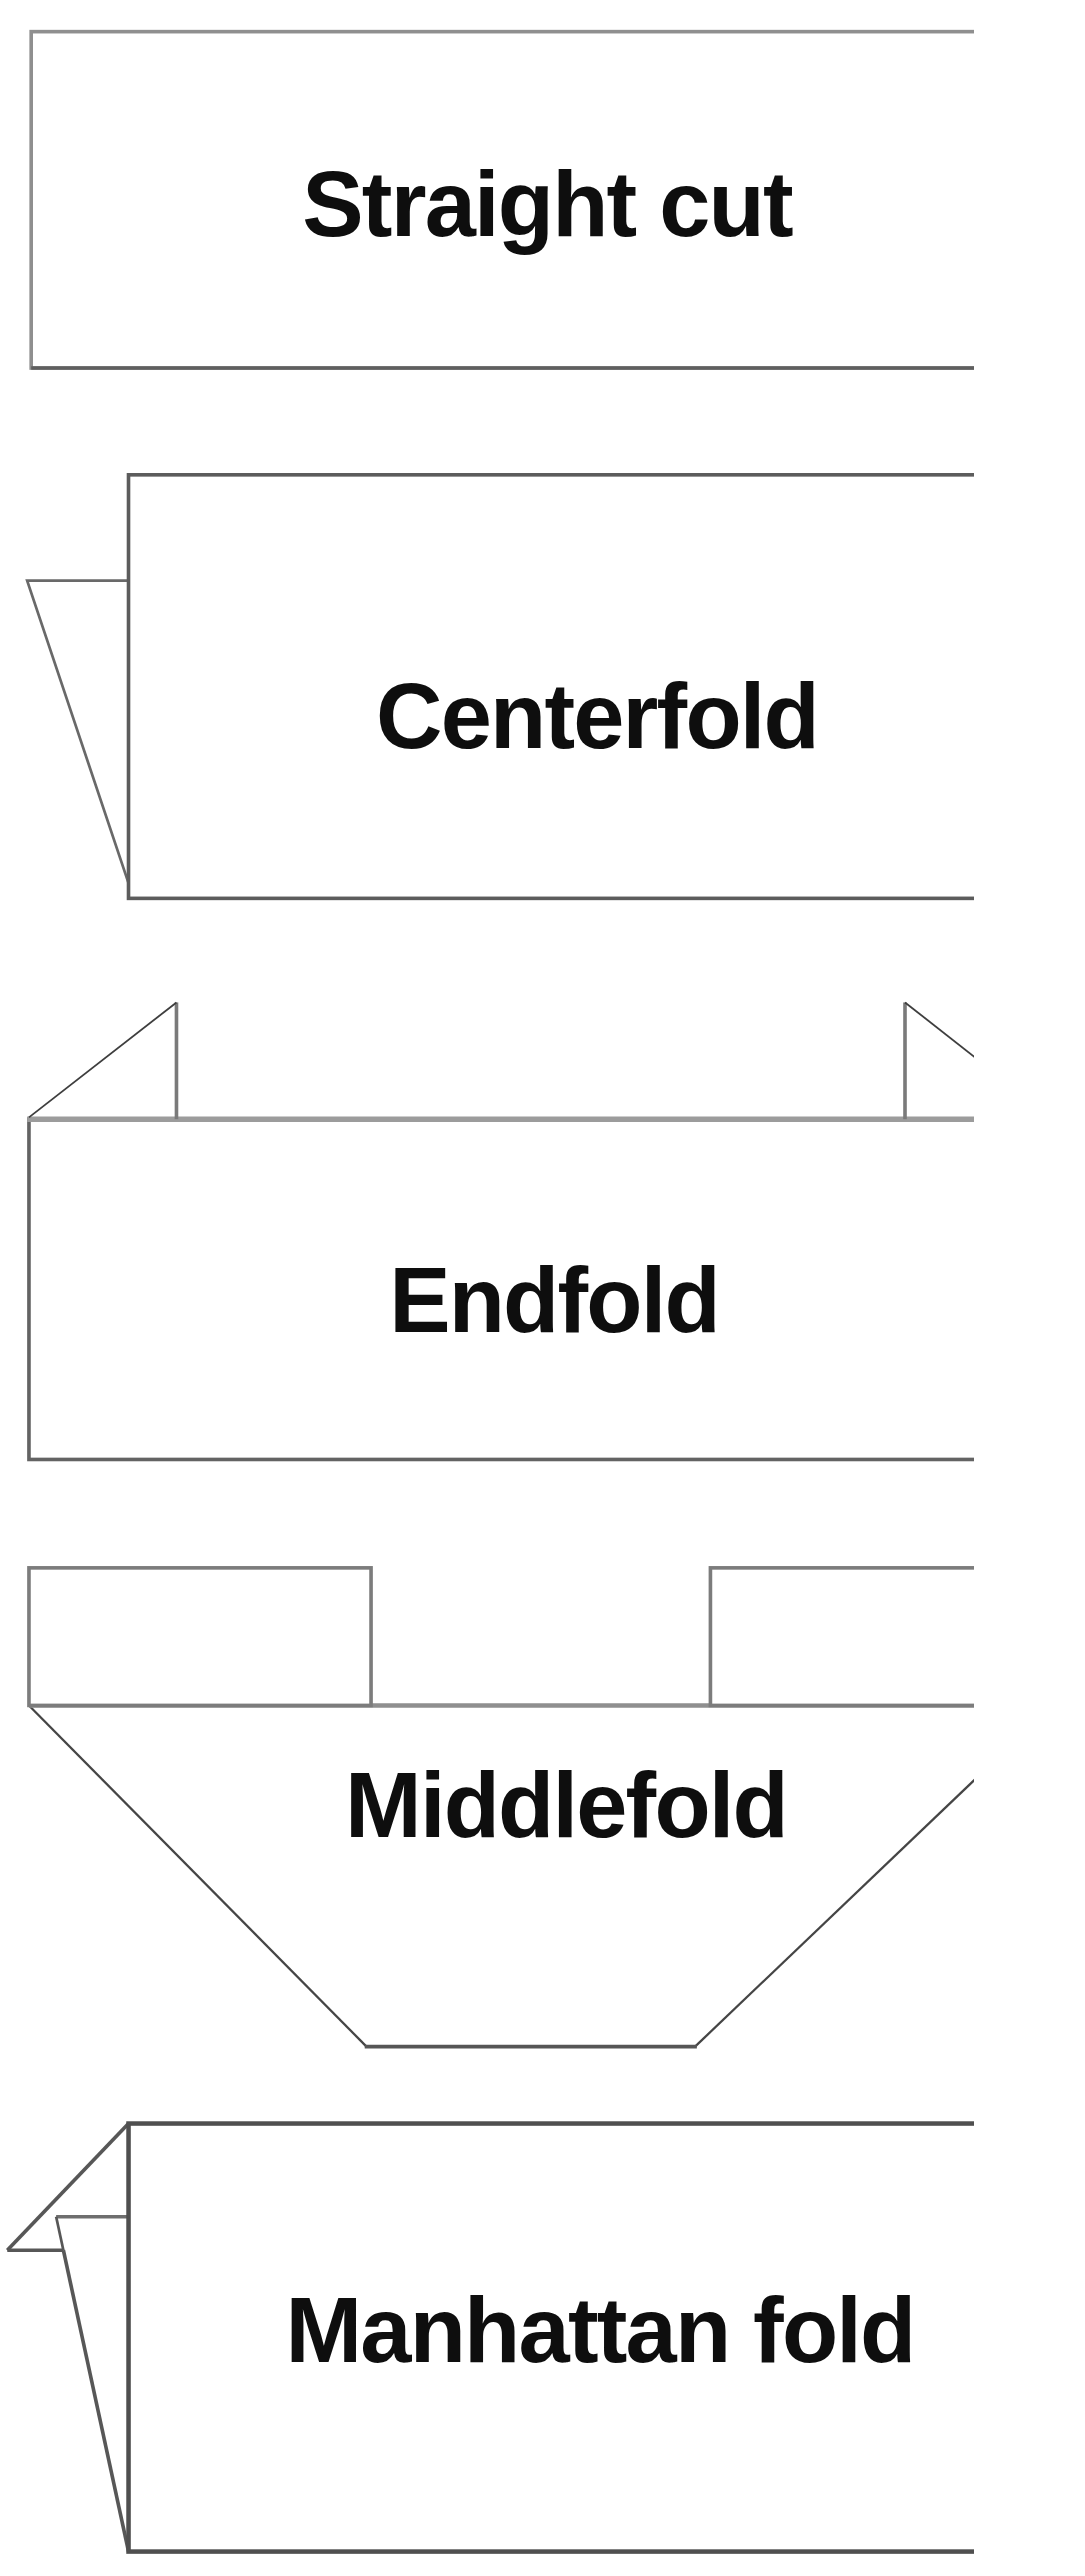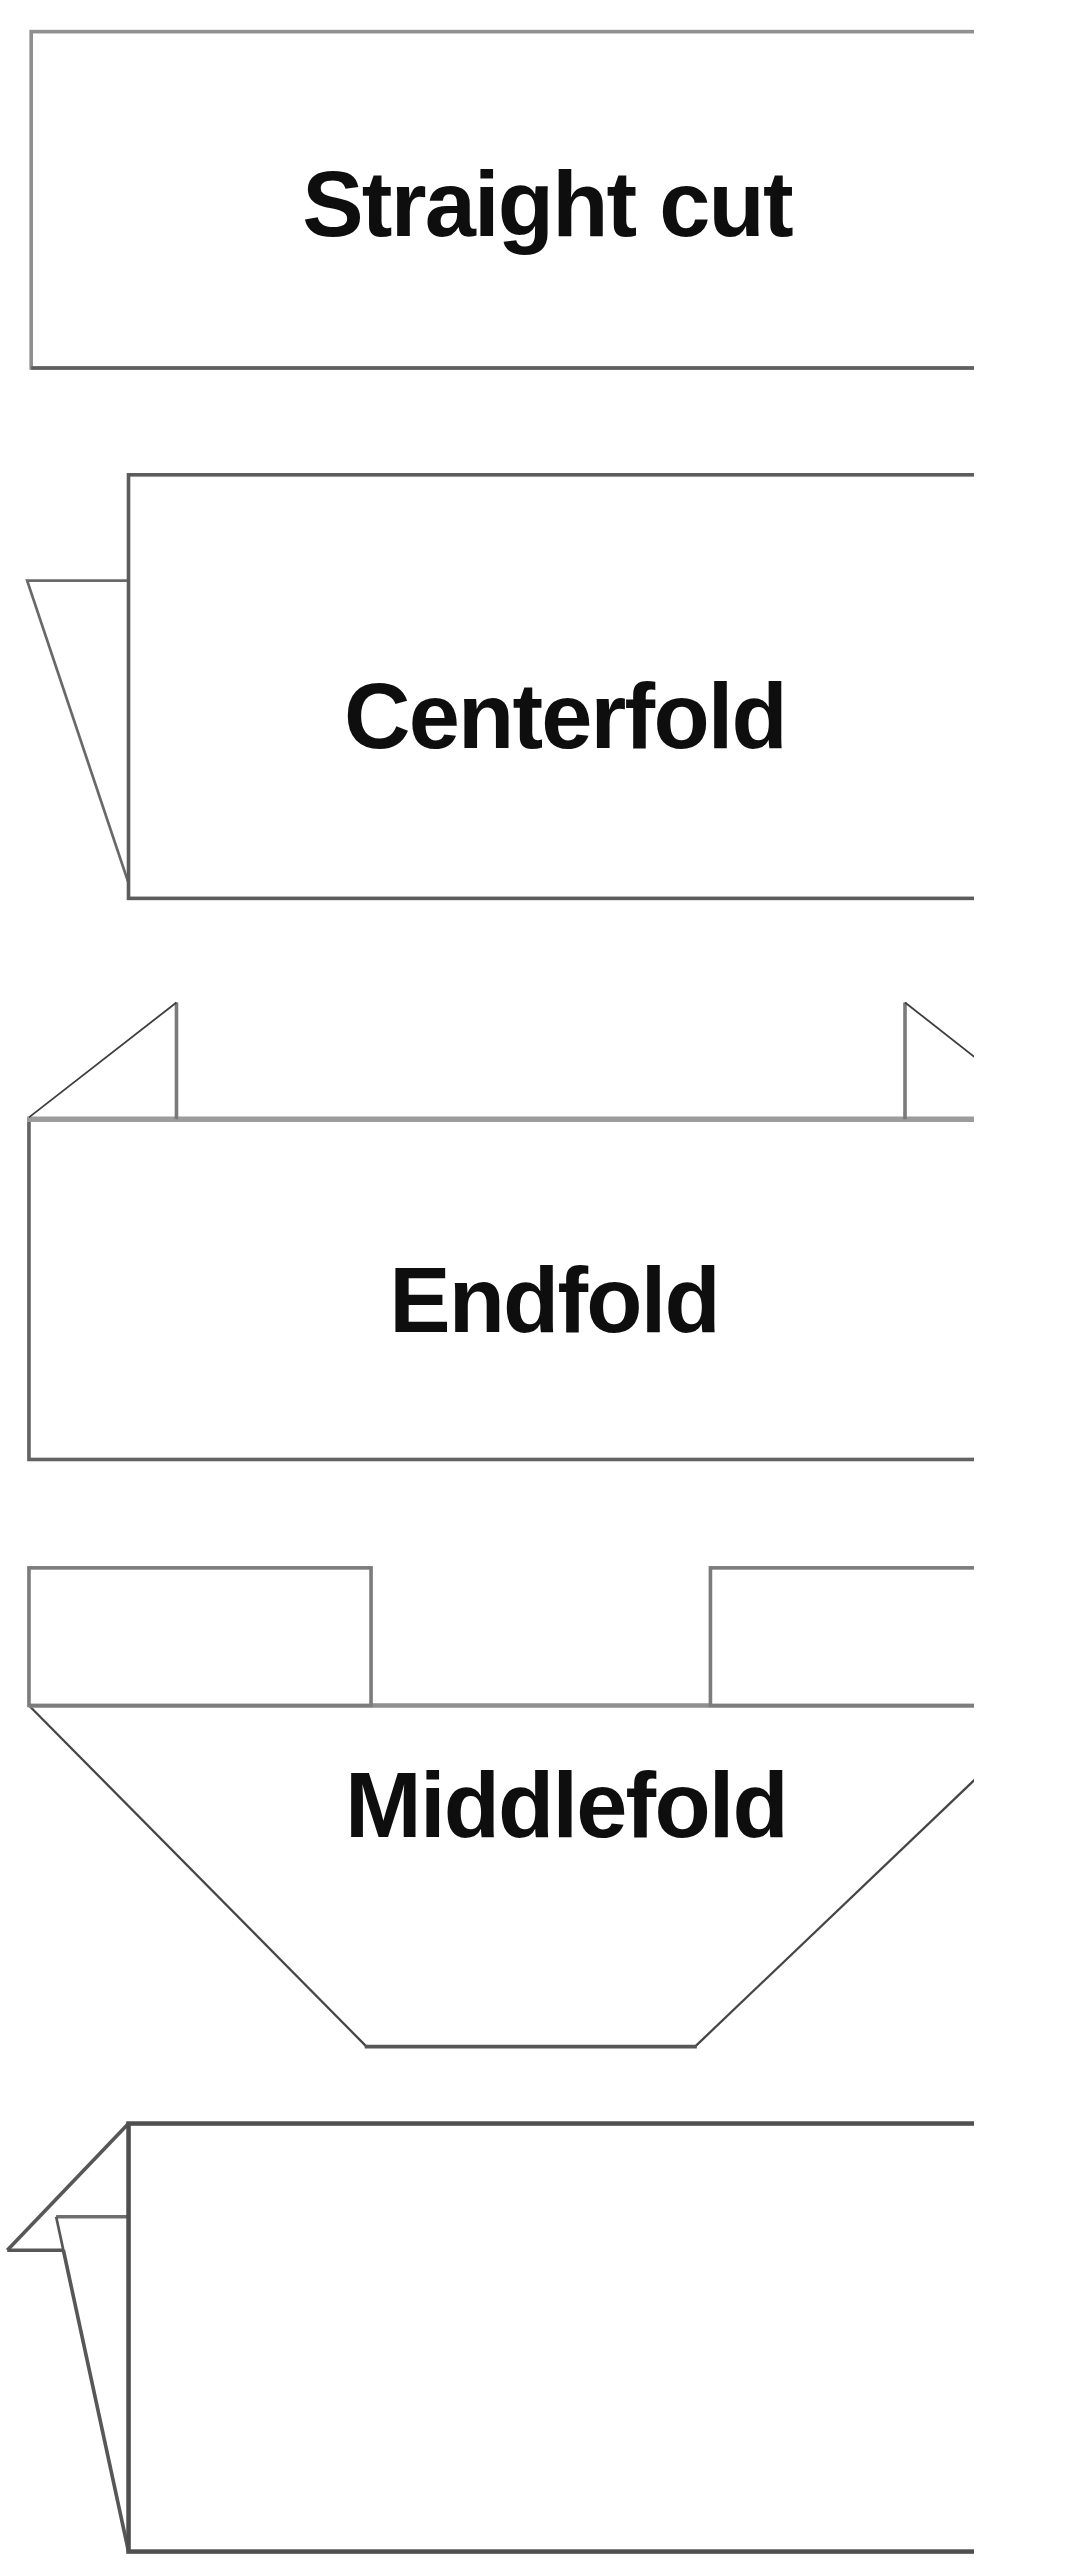--- a/index.html
+++ b/index.html
@@ -53,21 +53,21 @@
       <path d="M1164,37 L1164,407 L34,407" fill="none" stroke="#5f5f5f" stroke-width="4"></path>
     </svg>
     <div class="fold-label" style="left:547px; top:204px;">Straight cut</div>
   </div>
 
   <div class="fold-section" id="sec-centerfold">
     <svg width="1086" height="471" viewBox="0 0 1200 520">
       <polygon points="30,142 146,142 146,488" fill="#ffffff" stroke="#696969" stroke-width="3"></polygon>
       <rect x="142" y="25" width="1021" height="468" fill="#ffffff" stroke="#5c5c5c" stroke-width="4"></rect>
     </svg>
-    <div class="fold-label" style="left:565px; top:264px;">Centerfold</div>
+    <div class="fold-label" style="left:597px; top:264px;">Centerfold</div>
   </div>
 
   <div class="fold-section" id="sec-endfold">
     <svg width="1086" height="507" viewBox="0 0 1200 560">
       <polygon points="195,30 195,157 32,157" fill="#ffffff"></polygon>
       <polygon points="1000,30 1000,157 1162,157" fill="#ffffff"></polygon>
       <rect x="32" y="157" width="1130" height="376" fill="#ffffff" stroke="#636363" stroke-width="4"></rect>
       <line x1="30" y1="157" x2="1164" y2="157" stroke="#9c9c9c" stroke-width="6"></line>
       <line x1="195" y1="28" x2="195" y2="157" stroke="#7a7a7a" stroke-width="4"></line>
       <line x1="195" y1="28" x2="32" y2="155" stroke="#3e3e3e" stroke-width="2"></line>
@@ -94,16 +94,17 @@
     <svg width="1086" height="495" viewBox="0 0 1200 547">
       <polygon points="142,47 8,187 70,187" fill="#ffffff"></polygon>
       <line x1="142" y1="47" x2="8" y2="187" stroke="#575757" stroke-width="4"></line>
       <line x1="8" y1="187" x2="70" y2="187" stroke="#575757" stroke-width="4"></line>
       <polygon points="62,150 142,150 142,520 70,187" fill="#ffffff"></polygon>
       <line x1="62" y1="150" x2="142" y2="150" stroke="#6e6e6e" stroke-width="4"></line>
       <line x1="62" y1="150" x2="70" y2="187" stroke="#575757" stroke-width="3"></line>
       <line x1="70" y1="187" x2="142" y2="520" stroke="#575757" stroke-width="4"></line>
       <rect x="142" y="47" width="1038" height="473" fill="#ffffff" stroke="#4f4f4f" stroke-width="5"></rect>
     </svg>
+    <div class="fold-label" style="left:600px; top:249px;">Manhattan fold</div>
   </div>
 
 </div>
 
 
 </body></html>

